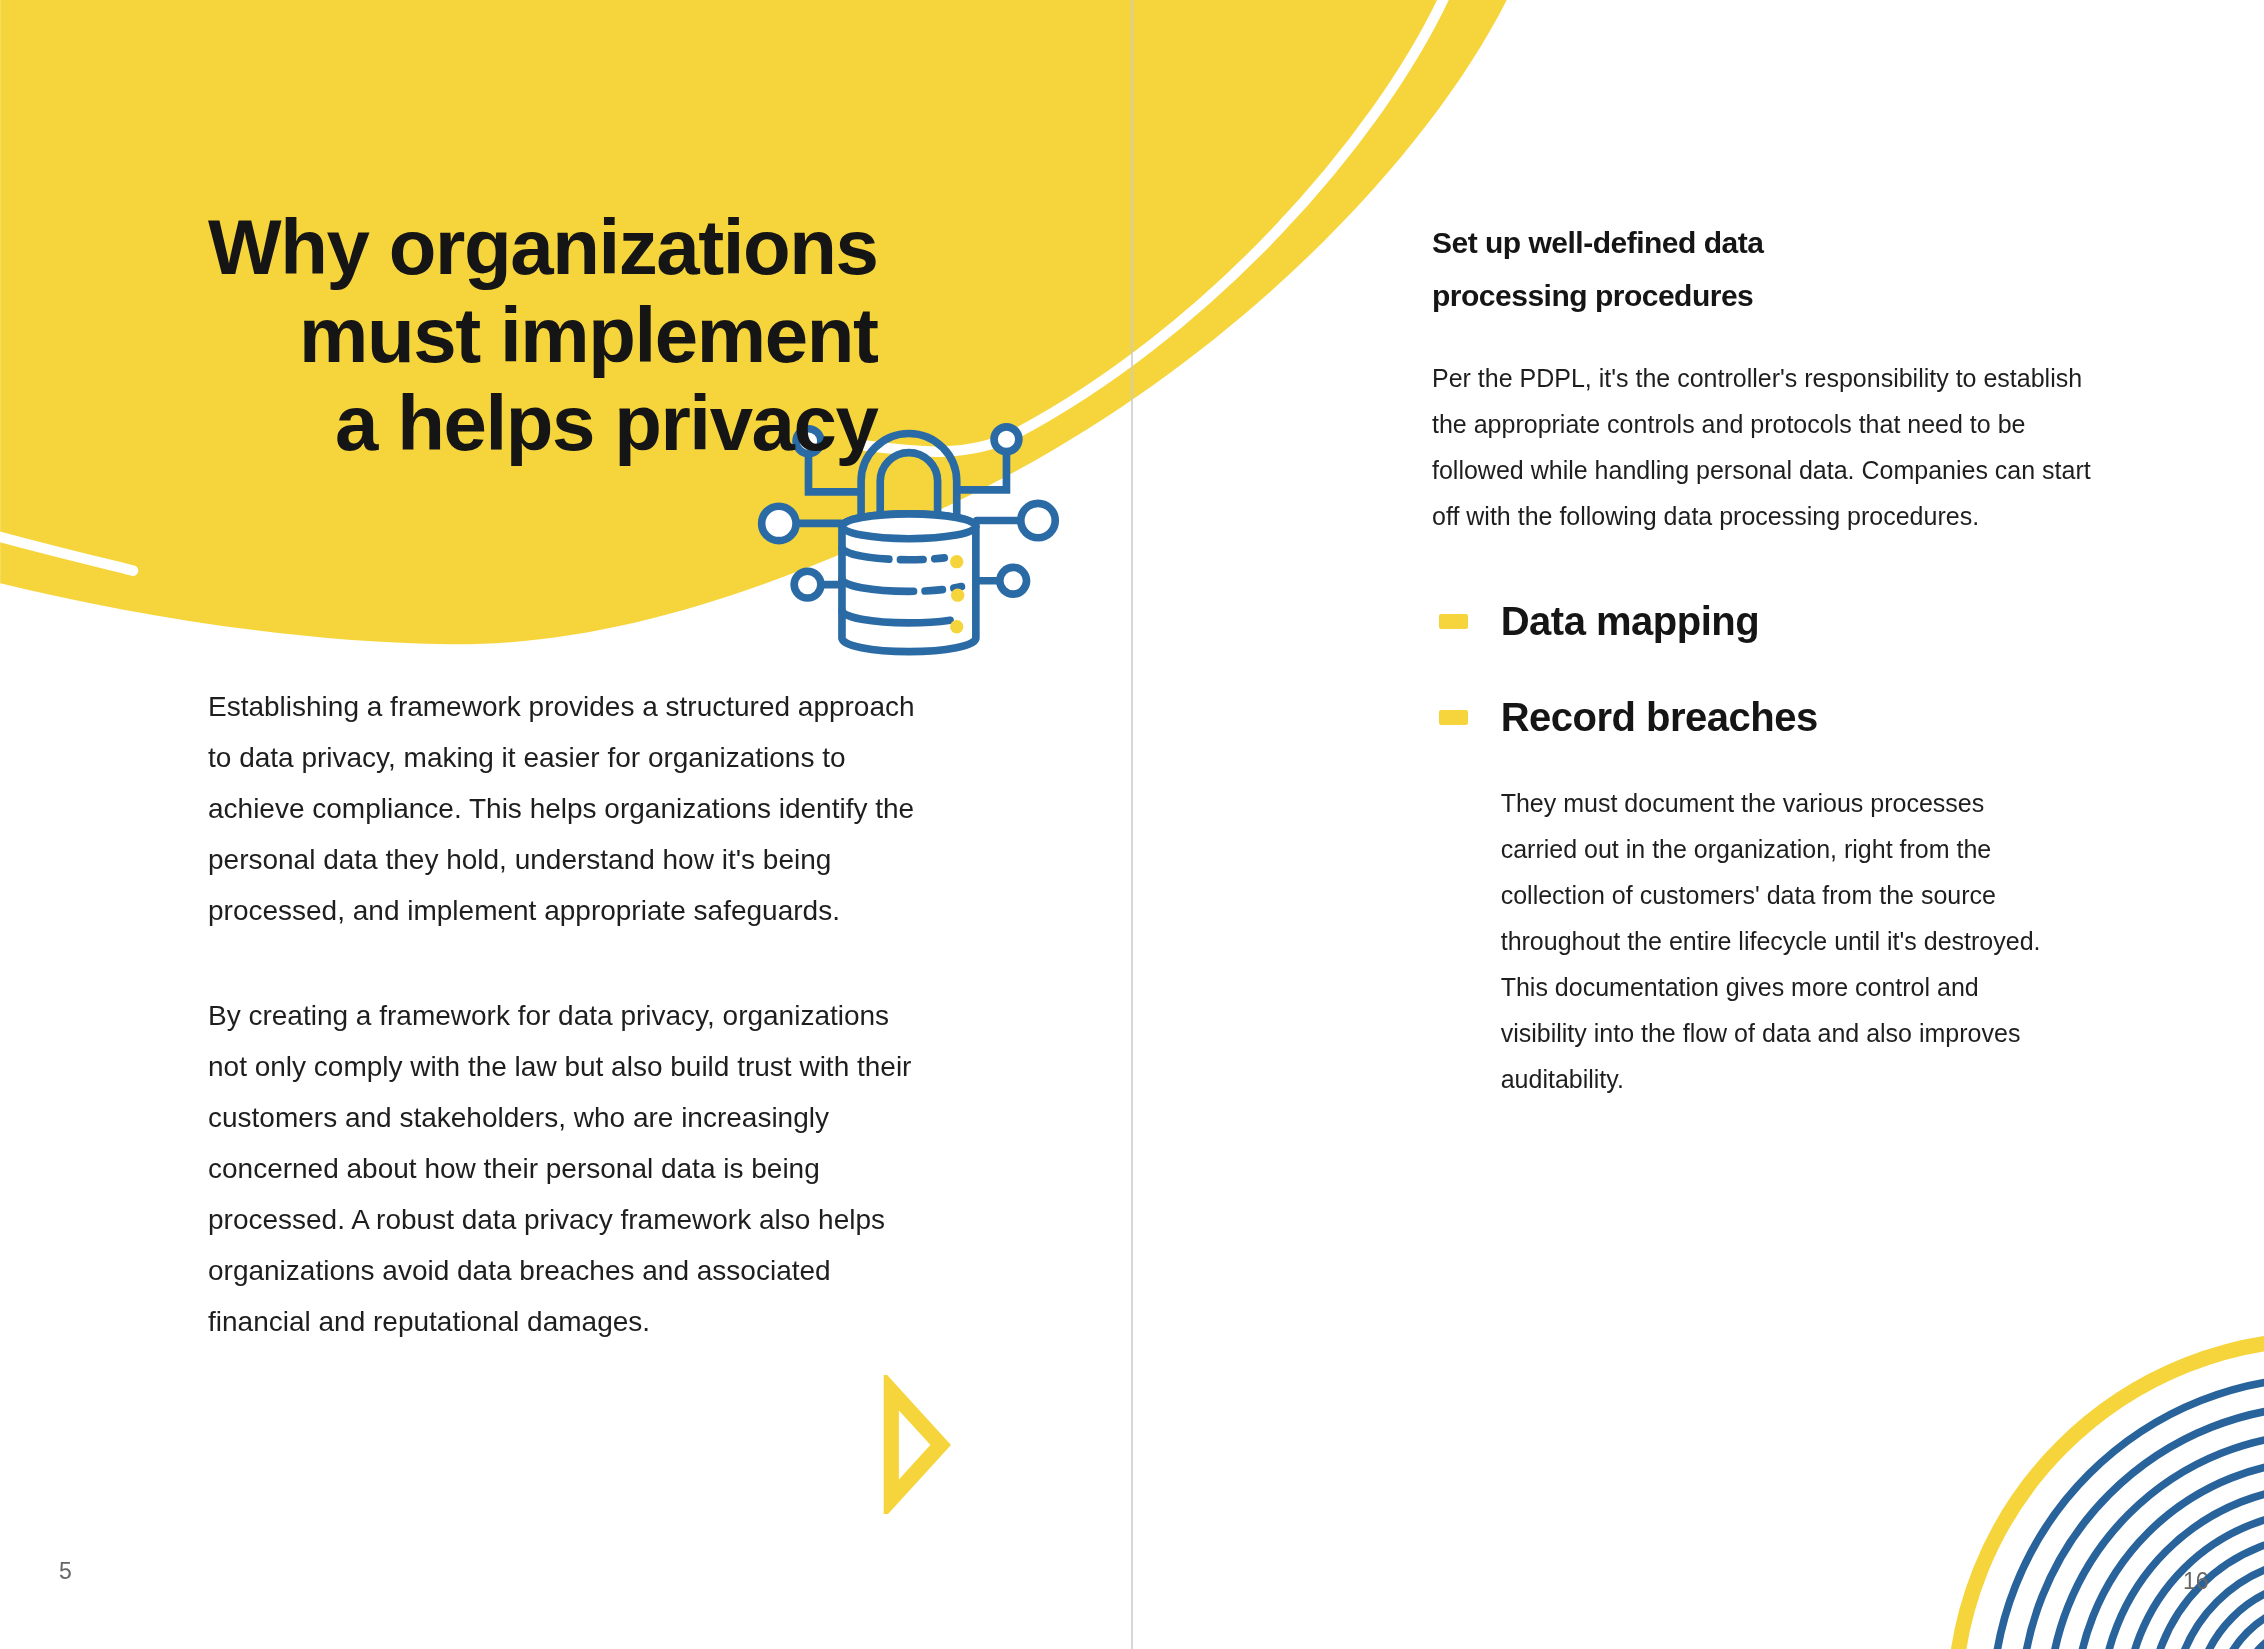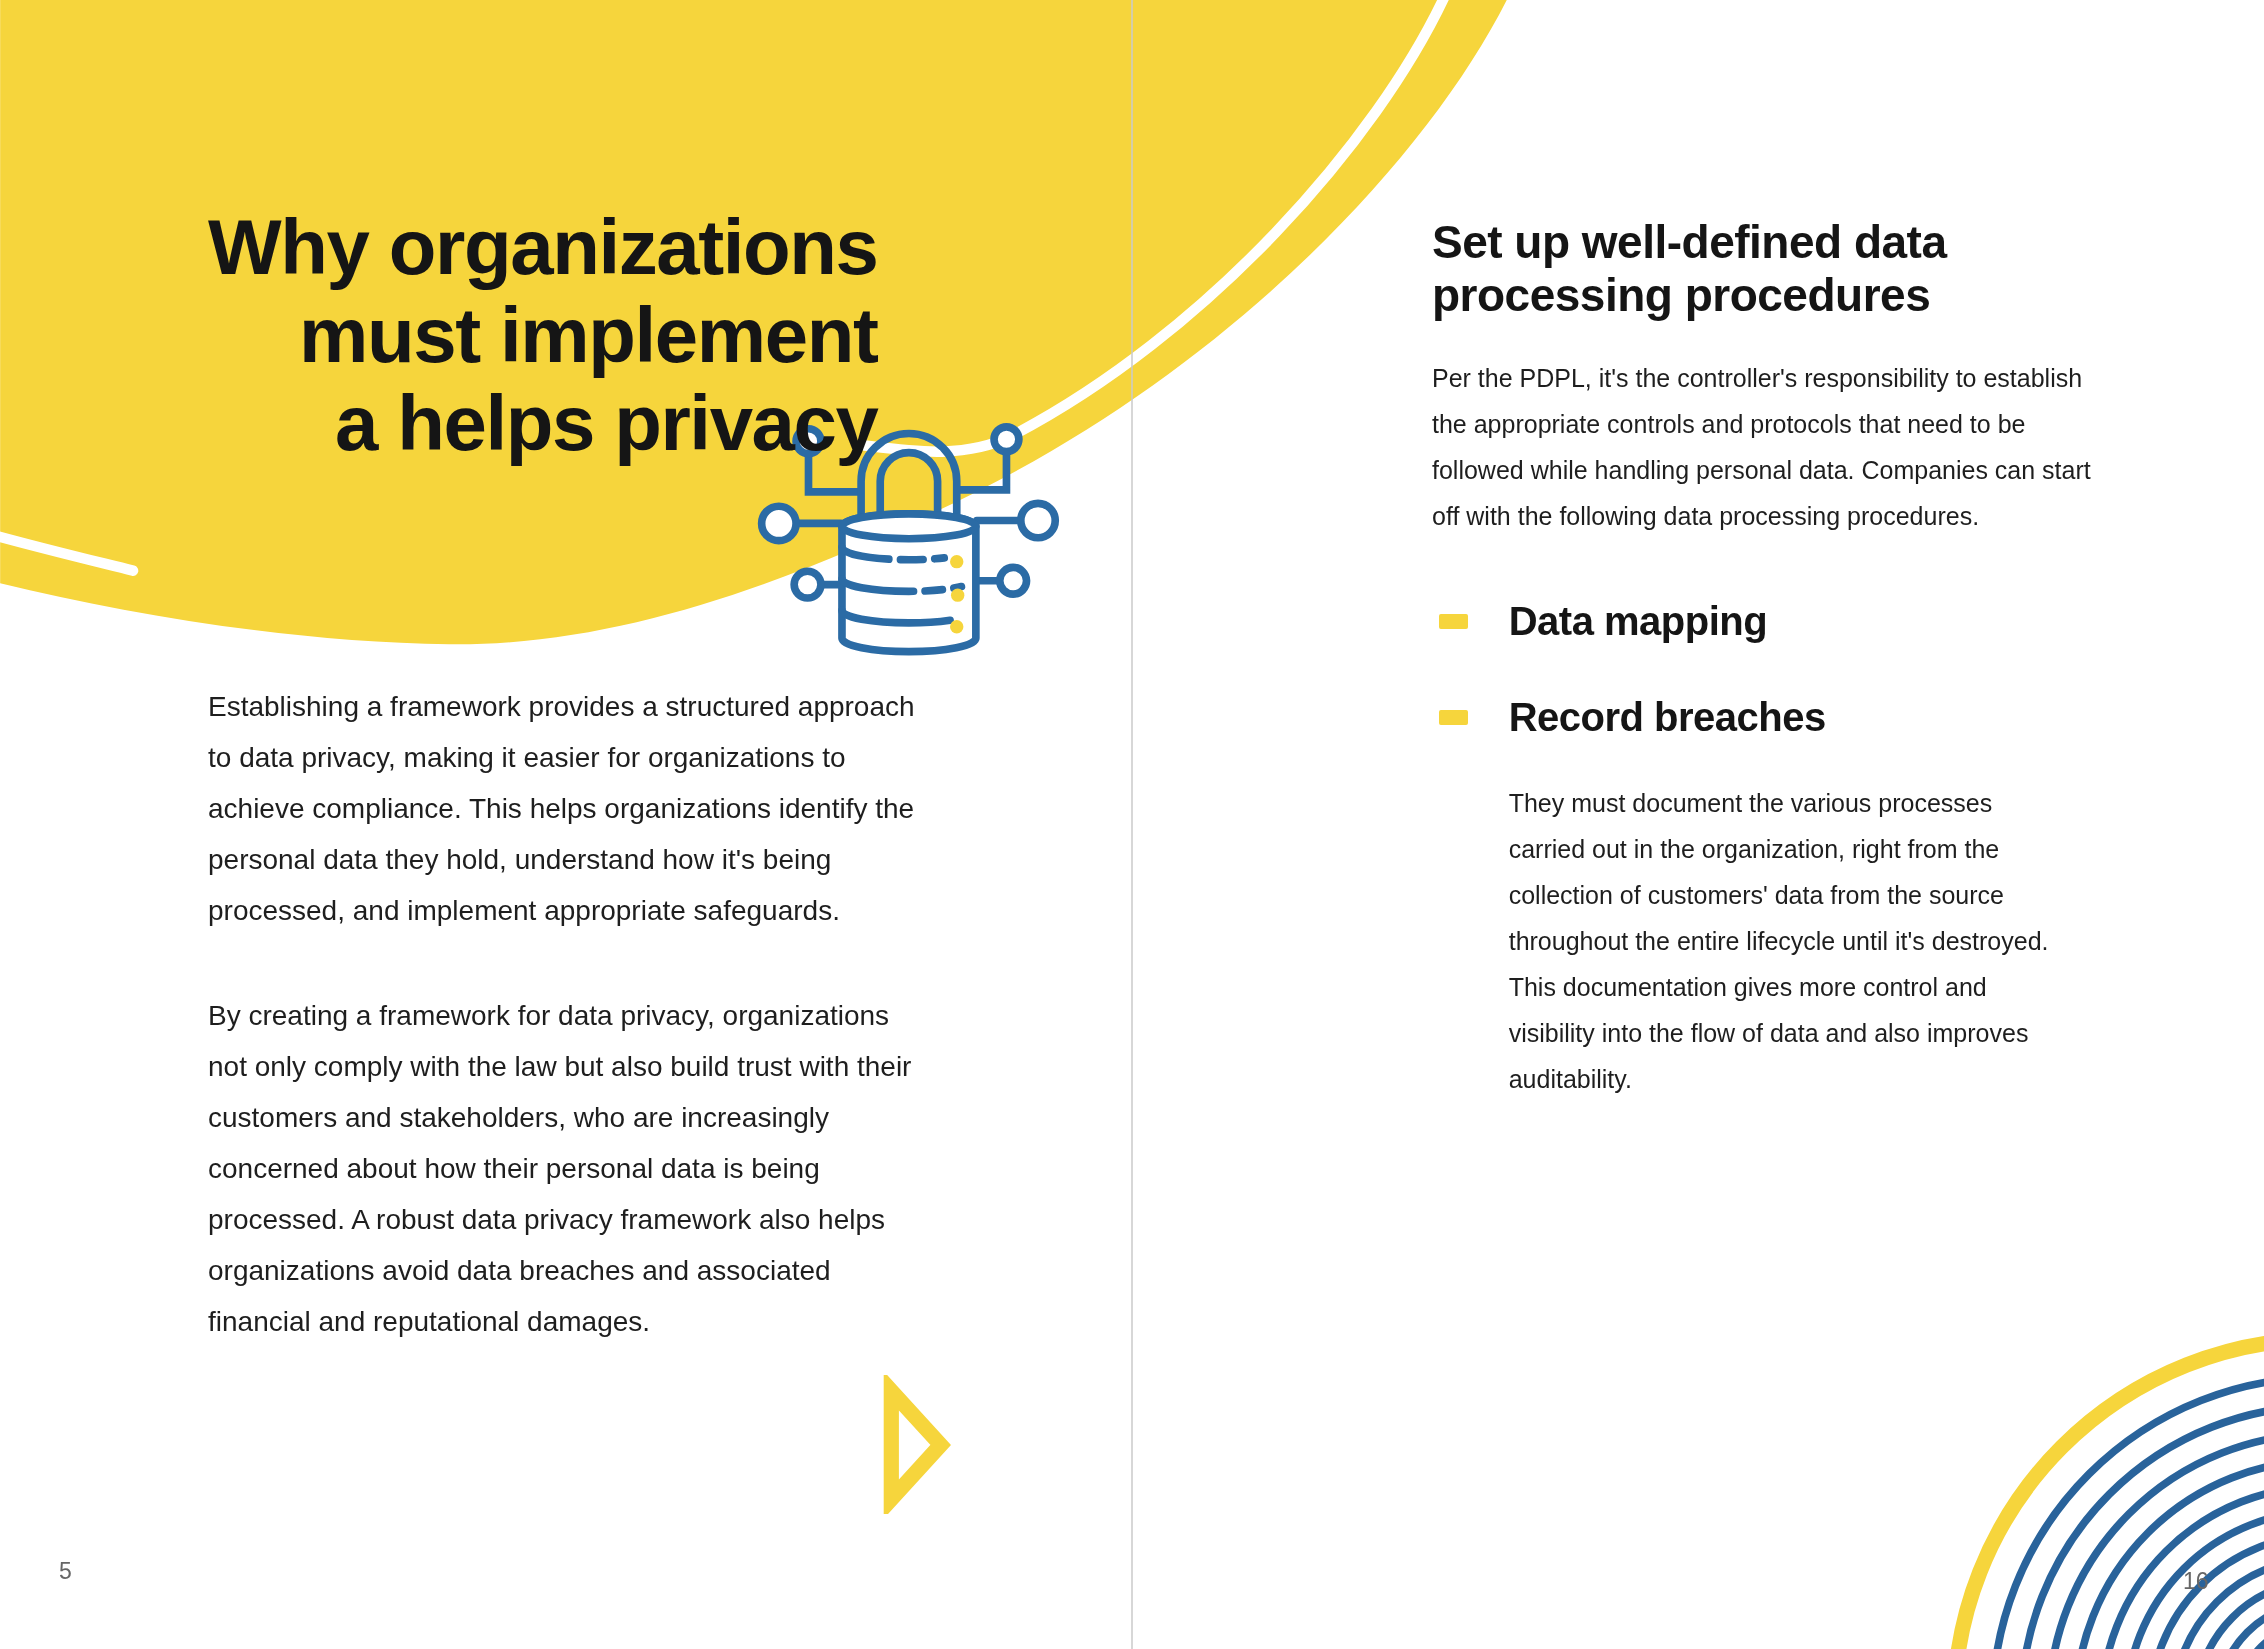--- a/index.html
+++ b/index.html
@@ -52,25 +52,25 @@
   }
   .left-body .para + .para{margin-top:54px;}
 
   .page-num{position:absolute;font-size:23px;color:var(--page_number);}
   .page-num.left{left:59px;top:1558px;}
   .page-num.right{left:2183px;top:1568px;}
 
   
   .right-col{position:absolute;left:1432px;top:216px;width:669px;}
   .r-heading{
-    font-size:46px;line-height:53px;font-weight:bold;letter-spacing:-0.5px;
+    font-size:30px;line-height:53px;font-weight:bold;letter-spacing:-0.5px;
     color:var(--title_text);
   }
   .r-intro{margin-top:33px;width:660px;font-size:25px;line-height:46px;color:var(--body_text);}
-  .section{display:flex;align-items:flex-start;gap:8px;}
+  .section{display:flex;align-items:flex-start;}
   .section.first{margin-top:59px;}
   .section.second{margin-top:50px;}
   .dash{
     flex:0 0 auto;width:29px;height:14.3px;margin-top:16.3px;margin-left:6.7px;
     background:var(--yellow);border-radius:1.9px;
   }
   .sec-content{margin-left:33px;}
   .sec-heading{font-size:40px;line-height:46px;font-weight:bold;letter-spacing:-0.5px;color:var(--title_text);}
   .sec-body{margin-top:40px;width:540px;font-size:25px;line-height:46px;color:var(--body_text);}
 </style>

